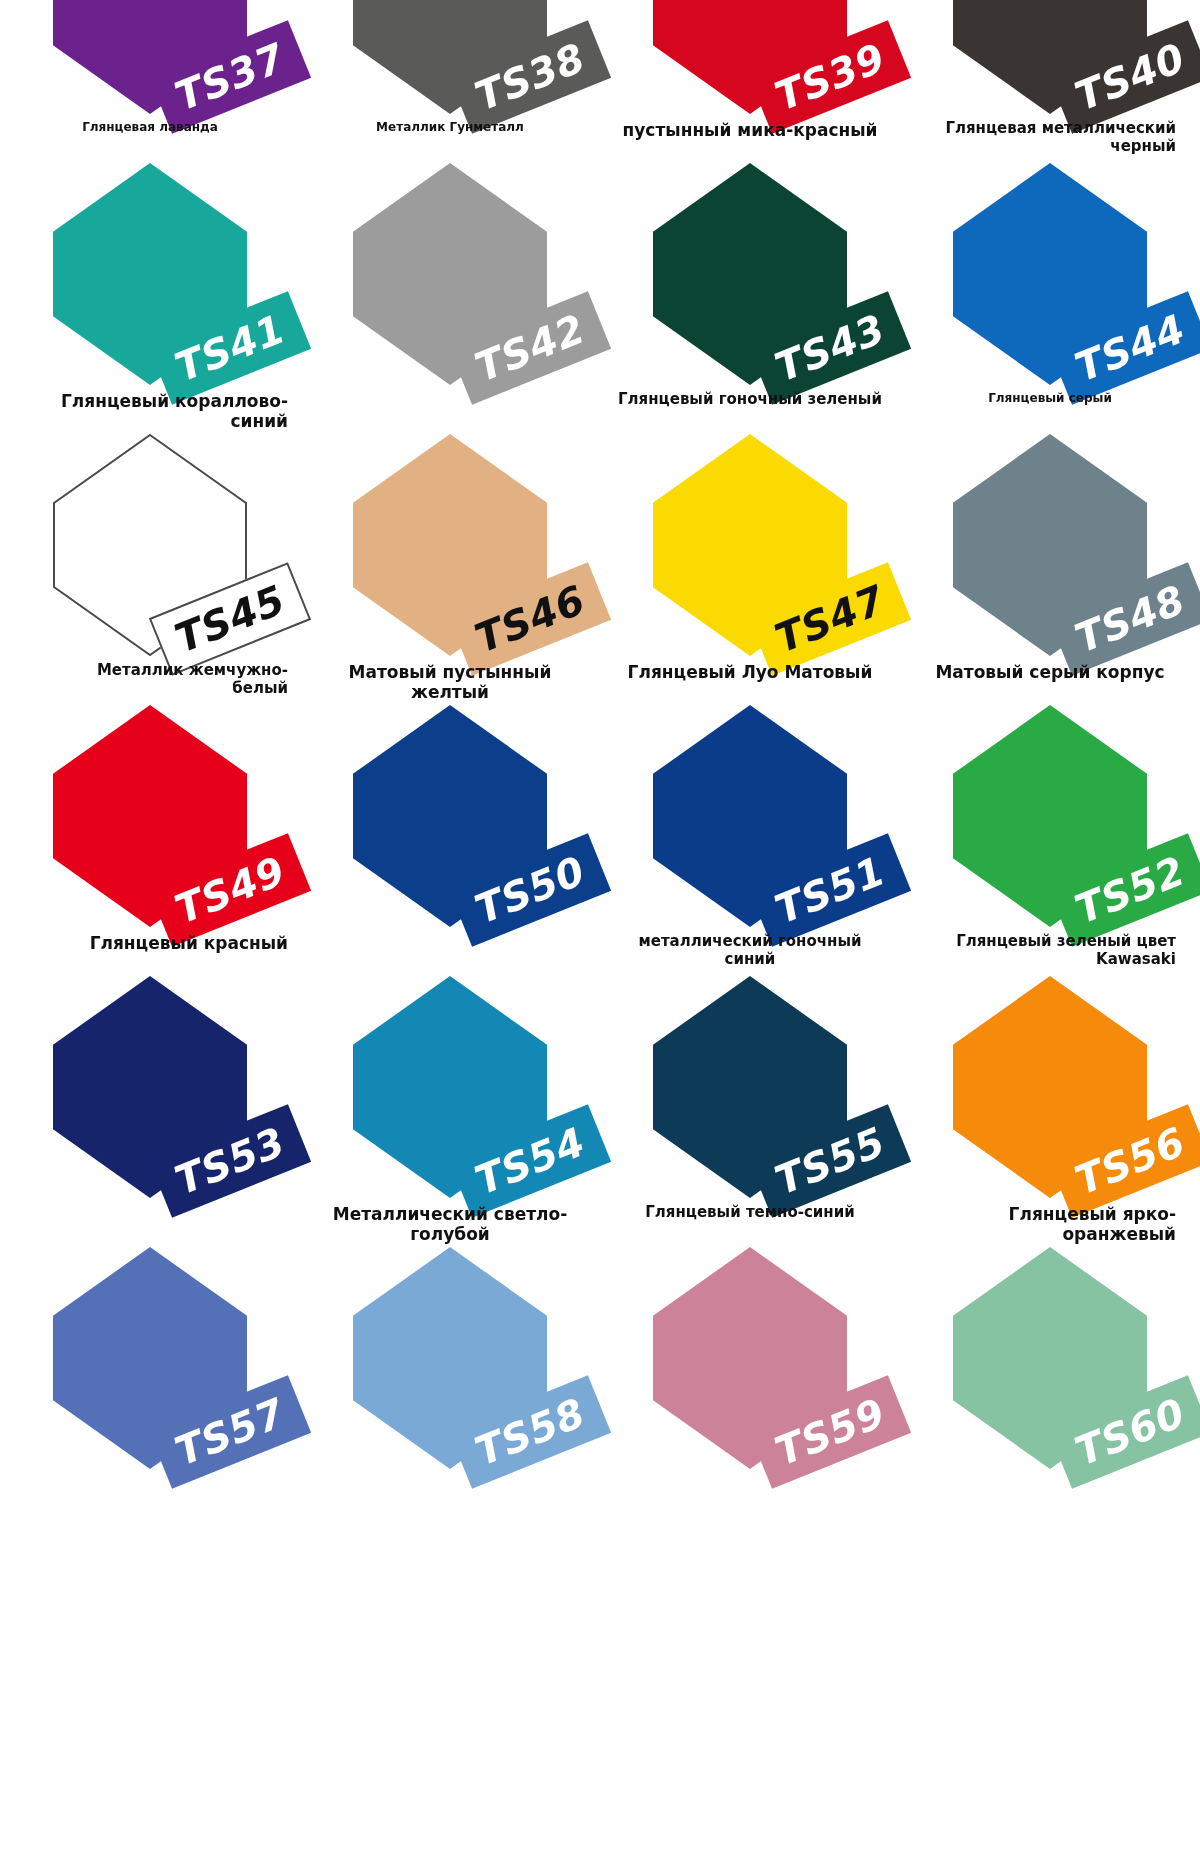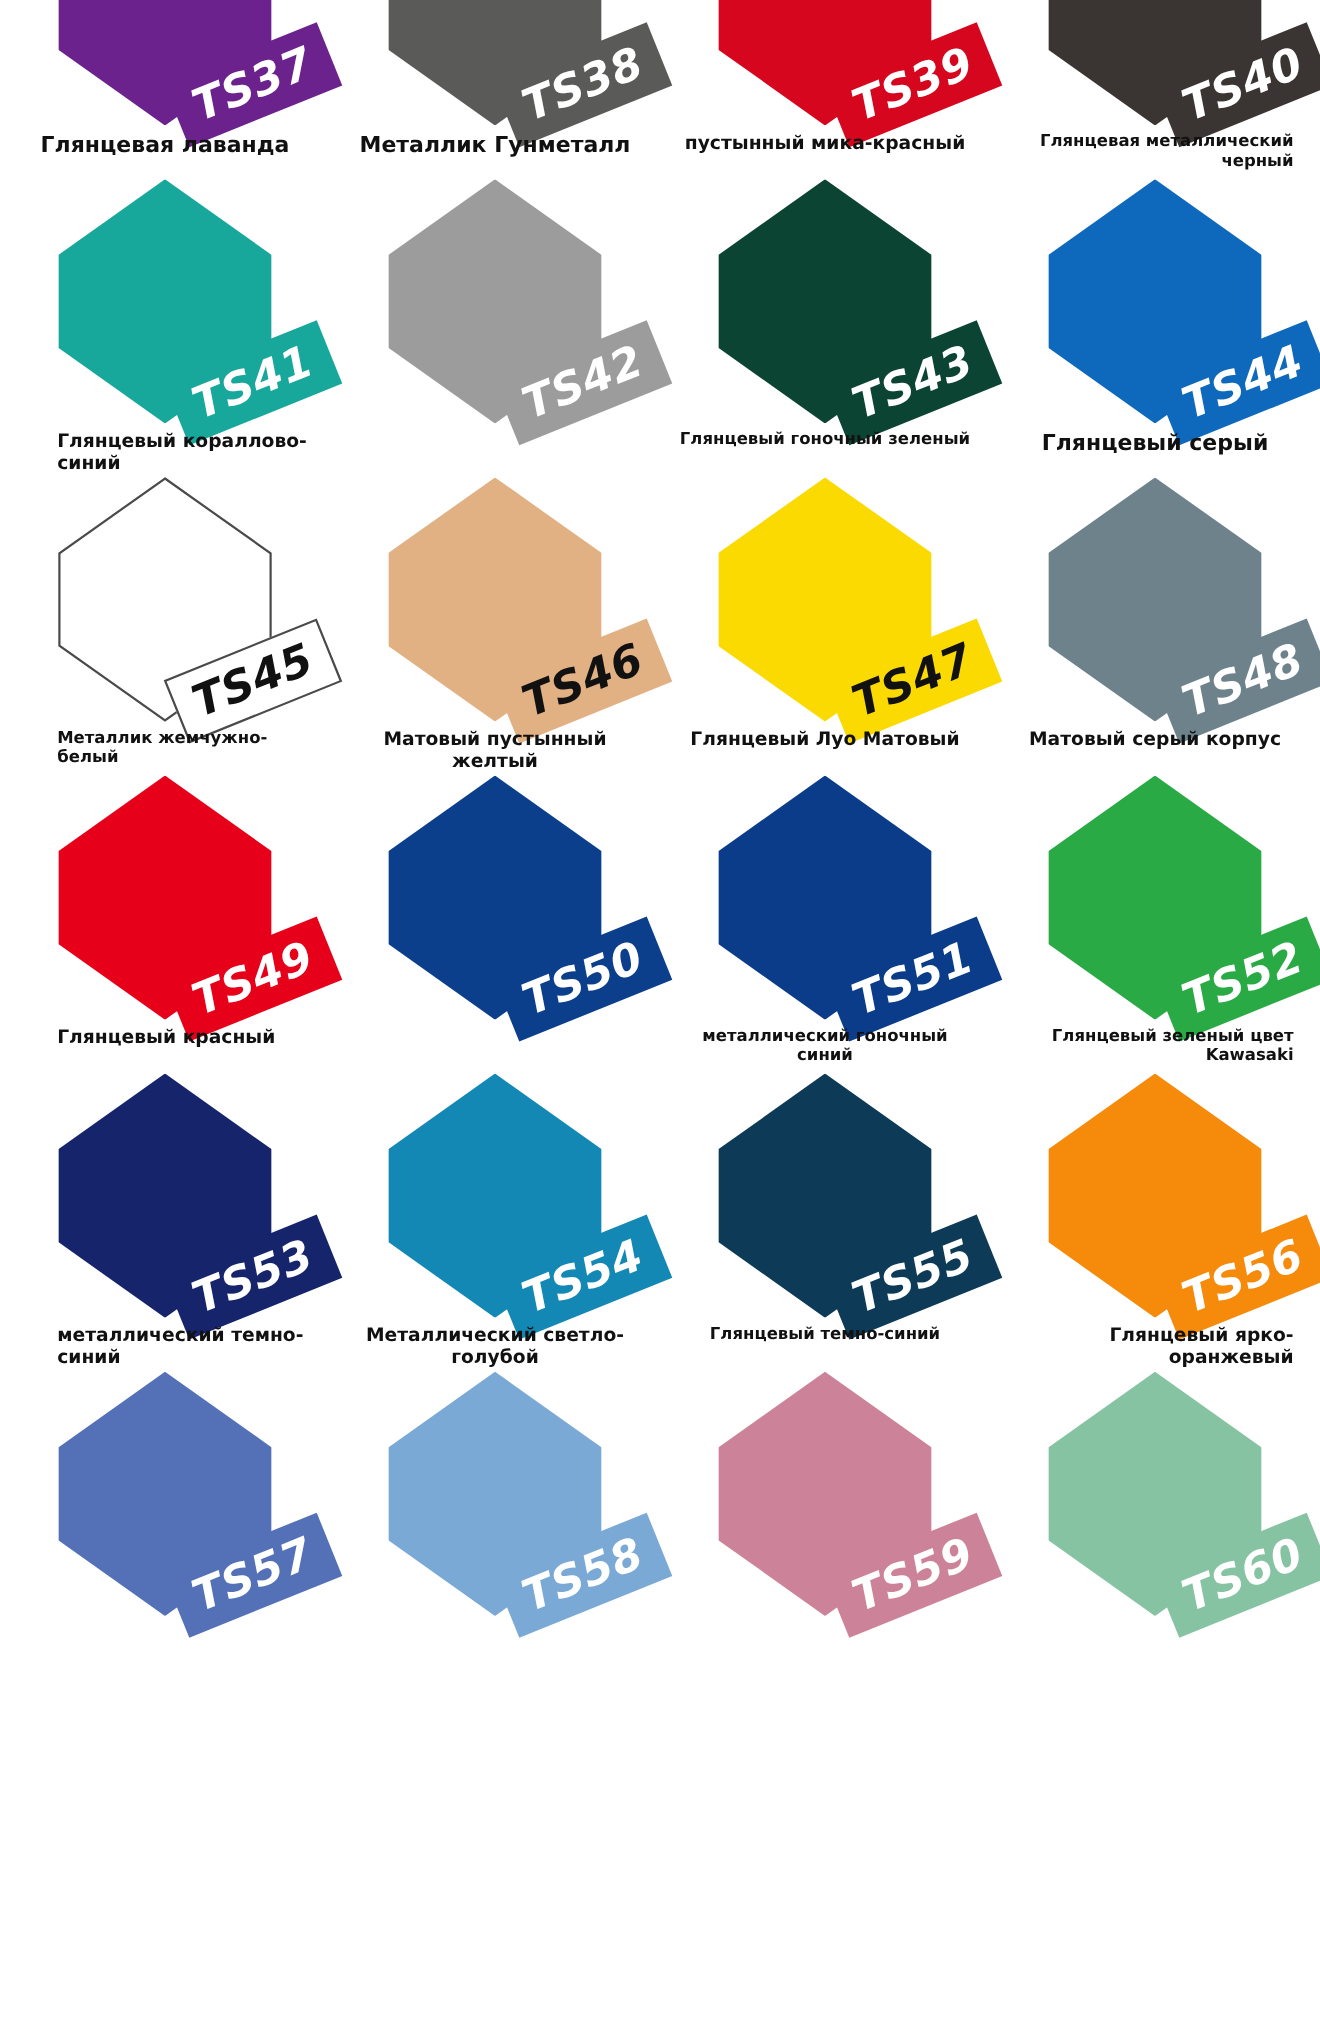--- a/index.html
+++ b/index.html
@@ -99,26 +99,26 @@
     top: 222px;
     padding: 6px 12px 0 12px;
     box-sizing: border-box;
     text-align: center;
     color: #111111;
     font-family: "DejaVu Sans", sans-serif;
     font-weight: 700;
     line-height: 1.18;
     word-wrap: break-word;
   }
-  .caption.s-lg  { font-size: 20px; }
+  .caption.s-lg  { font-size: 12px; }
   .caption.s-md  { font-size: 17px; }
   .caption.s-sm  { font-size: 15px; }
 
   .caption.align-right { text-align: right; padding-right: 24px; }
-  .caption.align-left  { text-align: left;  padding-left: 52px; }
+  .caption.align-left  { text-align: right;  padding-left: 52px; }
 </style>
 </head>
 <body style="background: rgb(255, 255, 255);">
 
 <div id="chart-grid">
     <div class="swatch-cell">
       <div class="hex-wrap">
         <div class="hex" style="background: rgb(107, 34, 140);"></div>
         <div class="code-tab" style="background: rgb(107, 34, 140);">
           <span style="color: rgb(255, 255, 255);">TS37</span>
@@ -261,21 +261,20 @@
       </div>
       <div class="caption s-sm align-right">Глянцевый зеленый цвет Kawasaki</div>
     </div>
     <div class="swatch-cell">
       <div class="hex-wrap">
         <div class="hex" style="background: rgb(21, 36, 107);"></div>
         <div class="code-tab" style="background: rgb(21, 36, 107);">
           <span style="color: rgb(255, 255, 255);">TS53</span>
         </div>
       </div>
-      <div class="caption s-md align-left">металлический темно-синий</div>
     </div>
     <div class="swatch-cell">
       <div class="hex-wrap">
         <div class="hex" style="background: rgb(19, 136, 180);"></div>
         <div class="code-tab" style="background: rgb(19, 136, 180);">
           <span style="color: rgb(255, 255, 255);">TS54</span>
         </div>
       </div>
       <div class="caption s-md">Металлический светло-голубой</div>
     </div>

